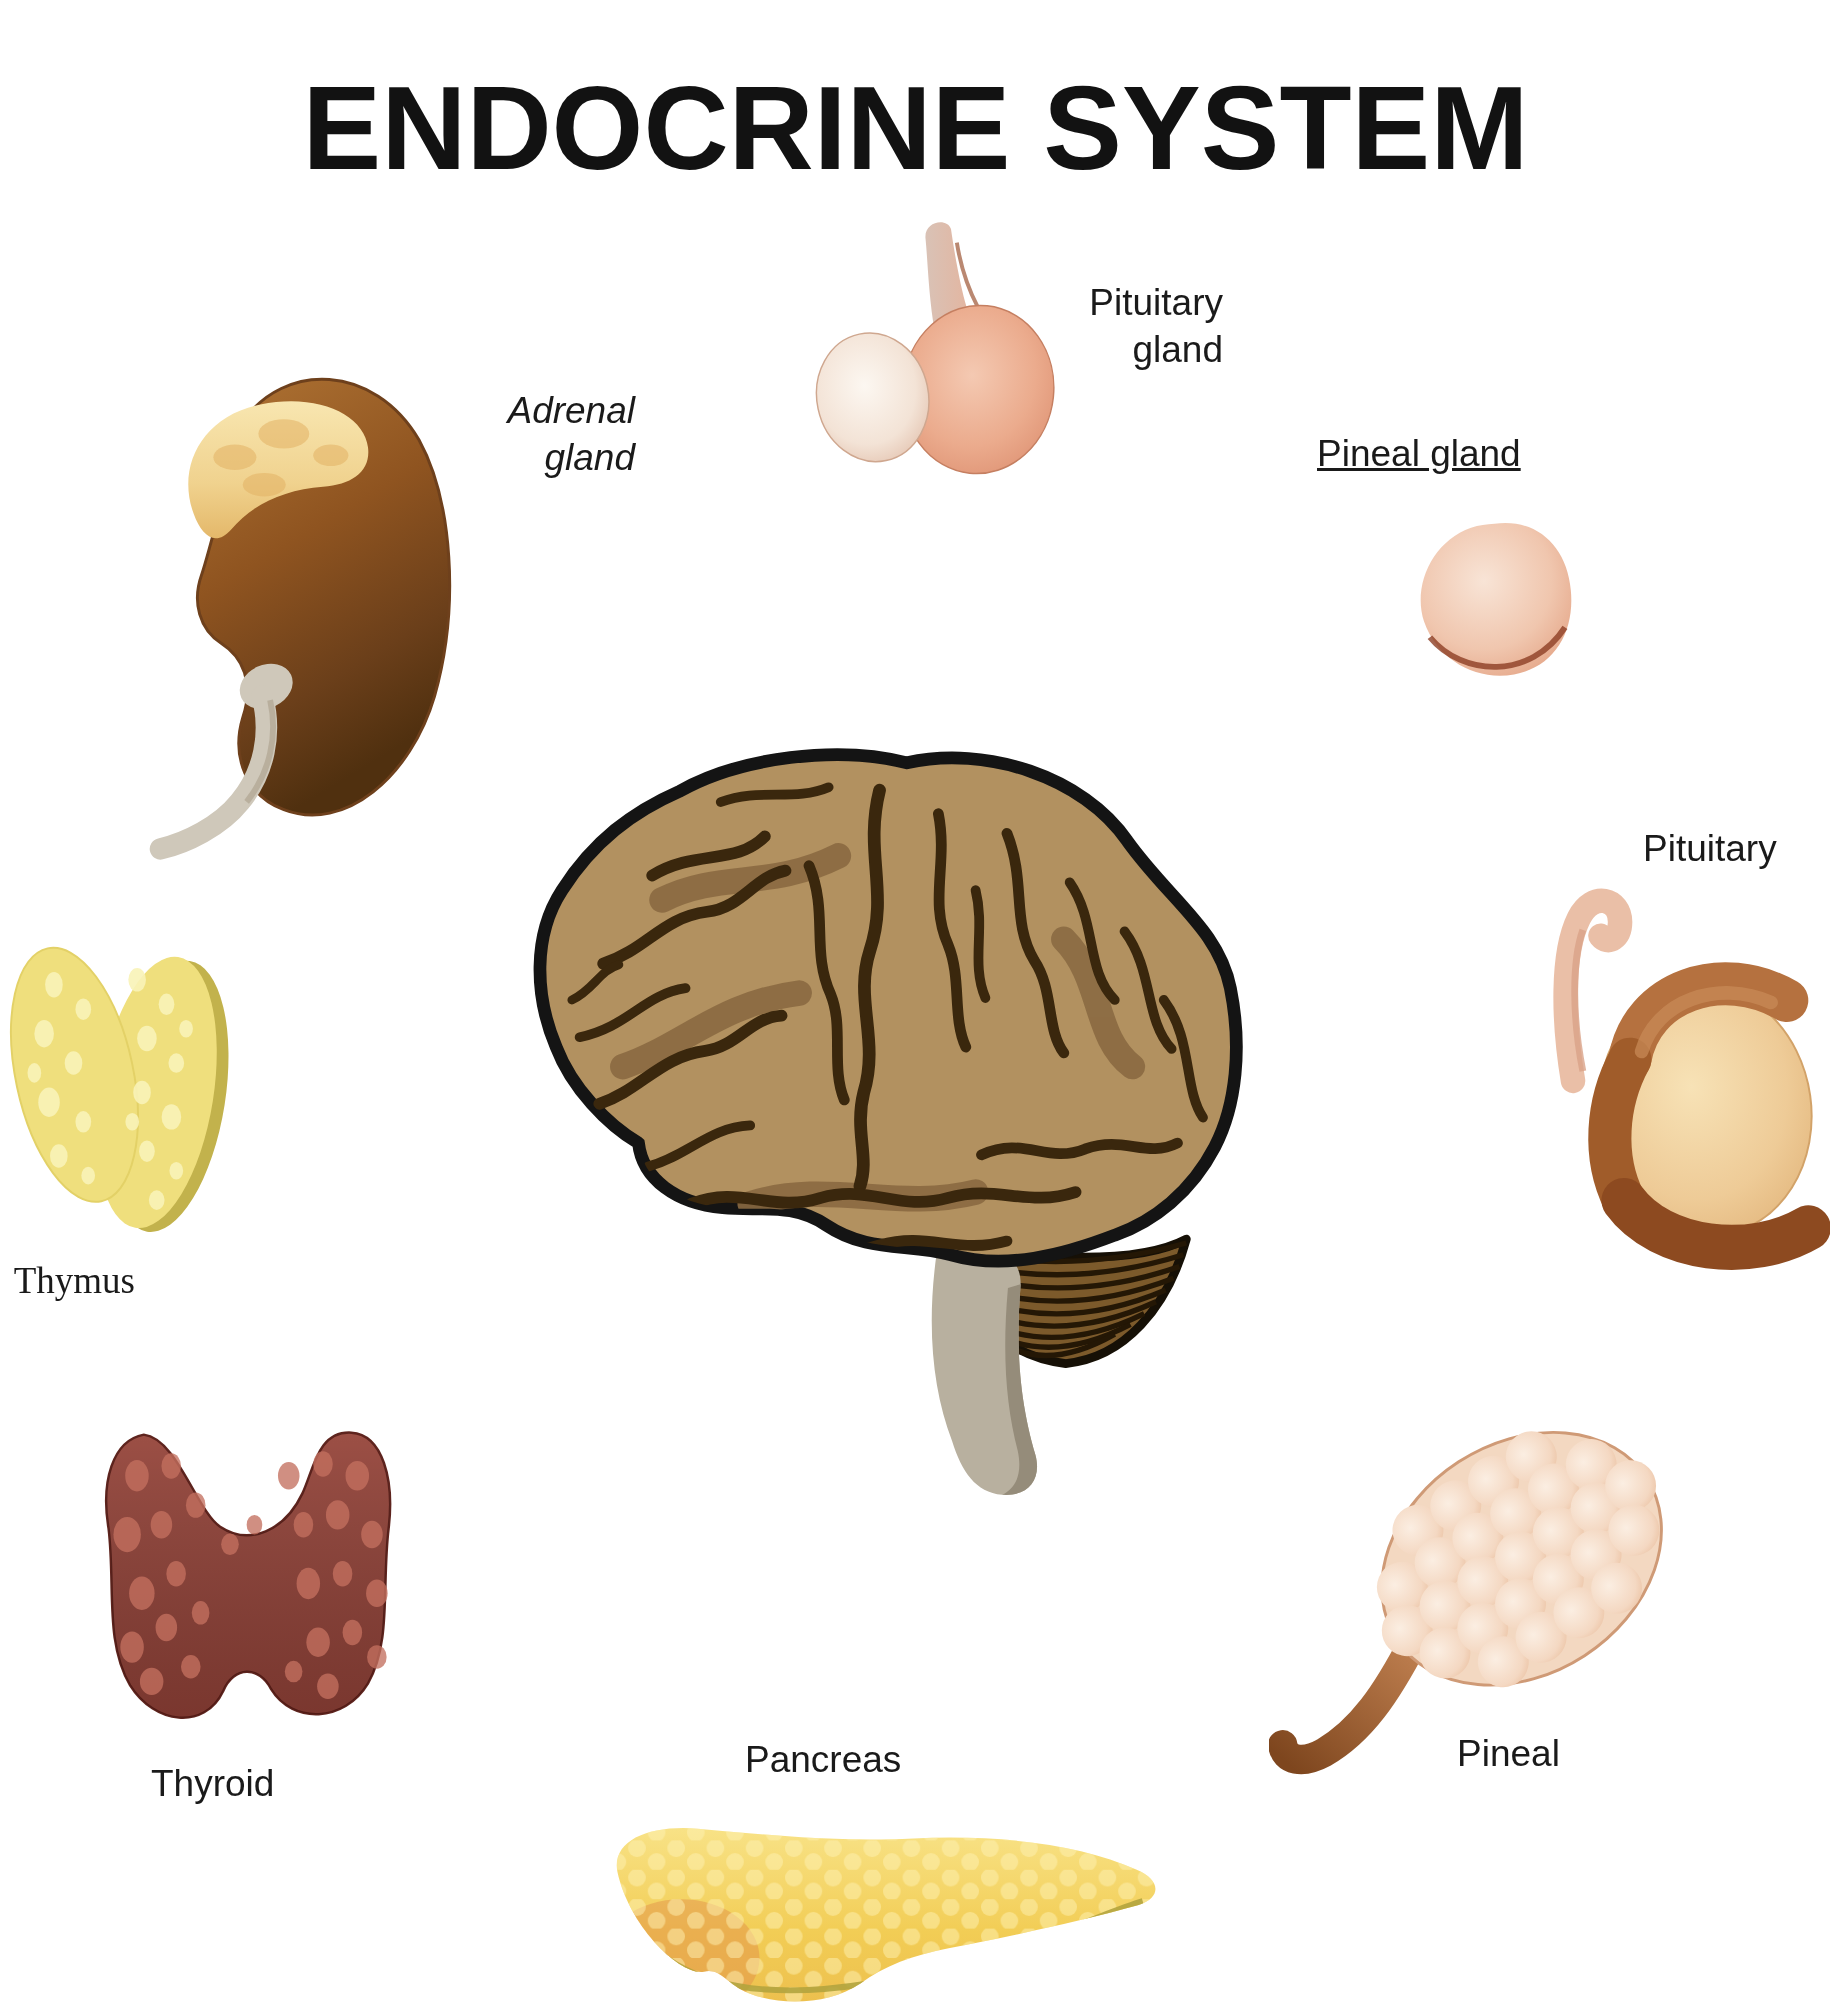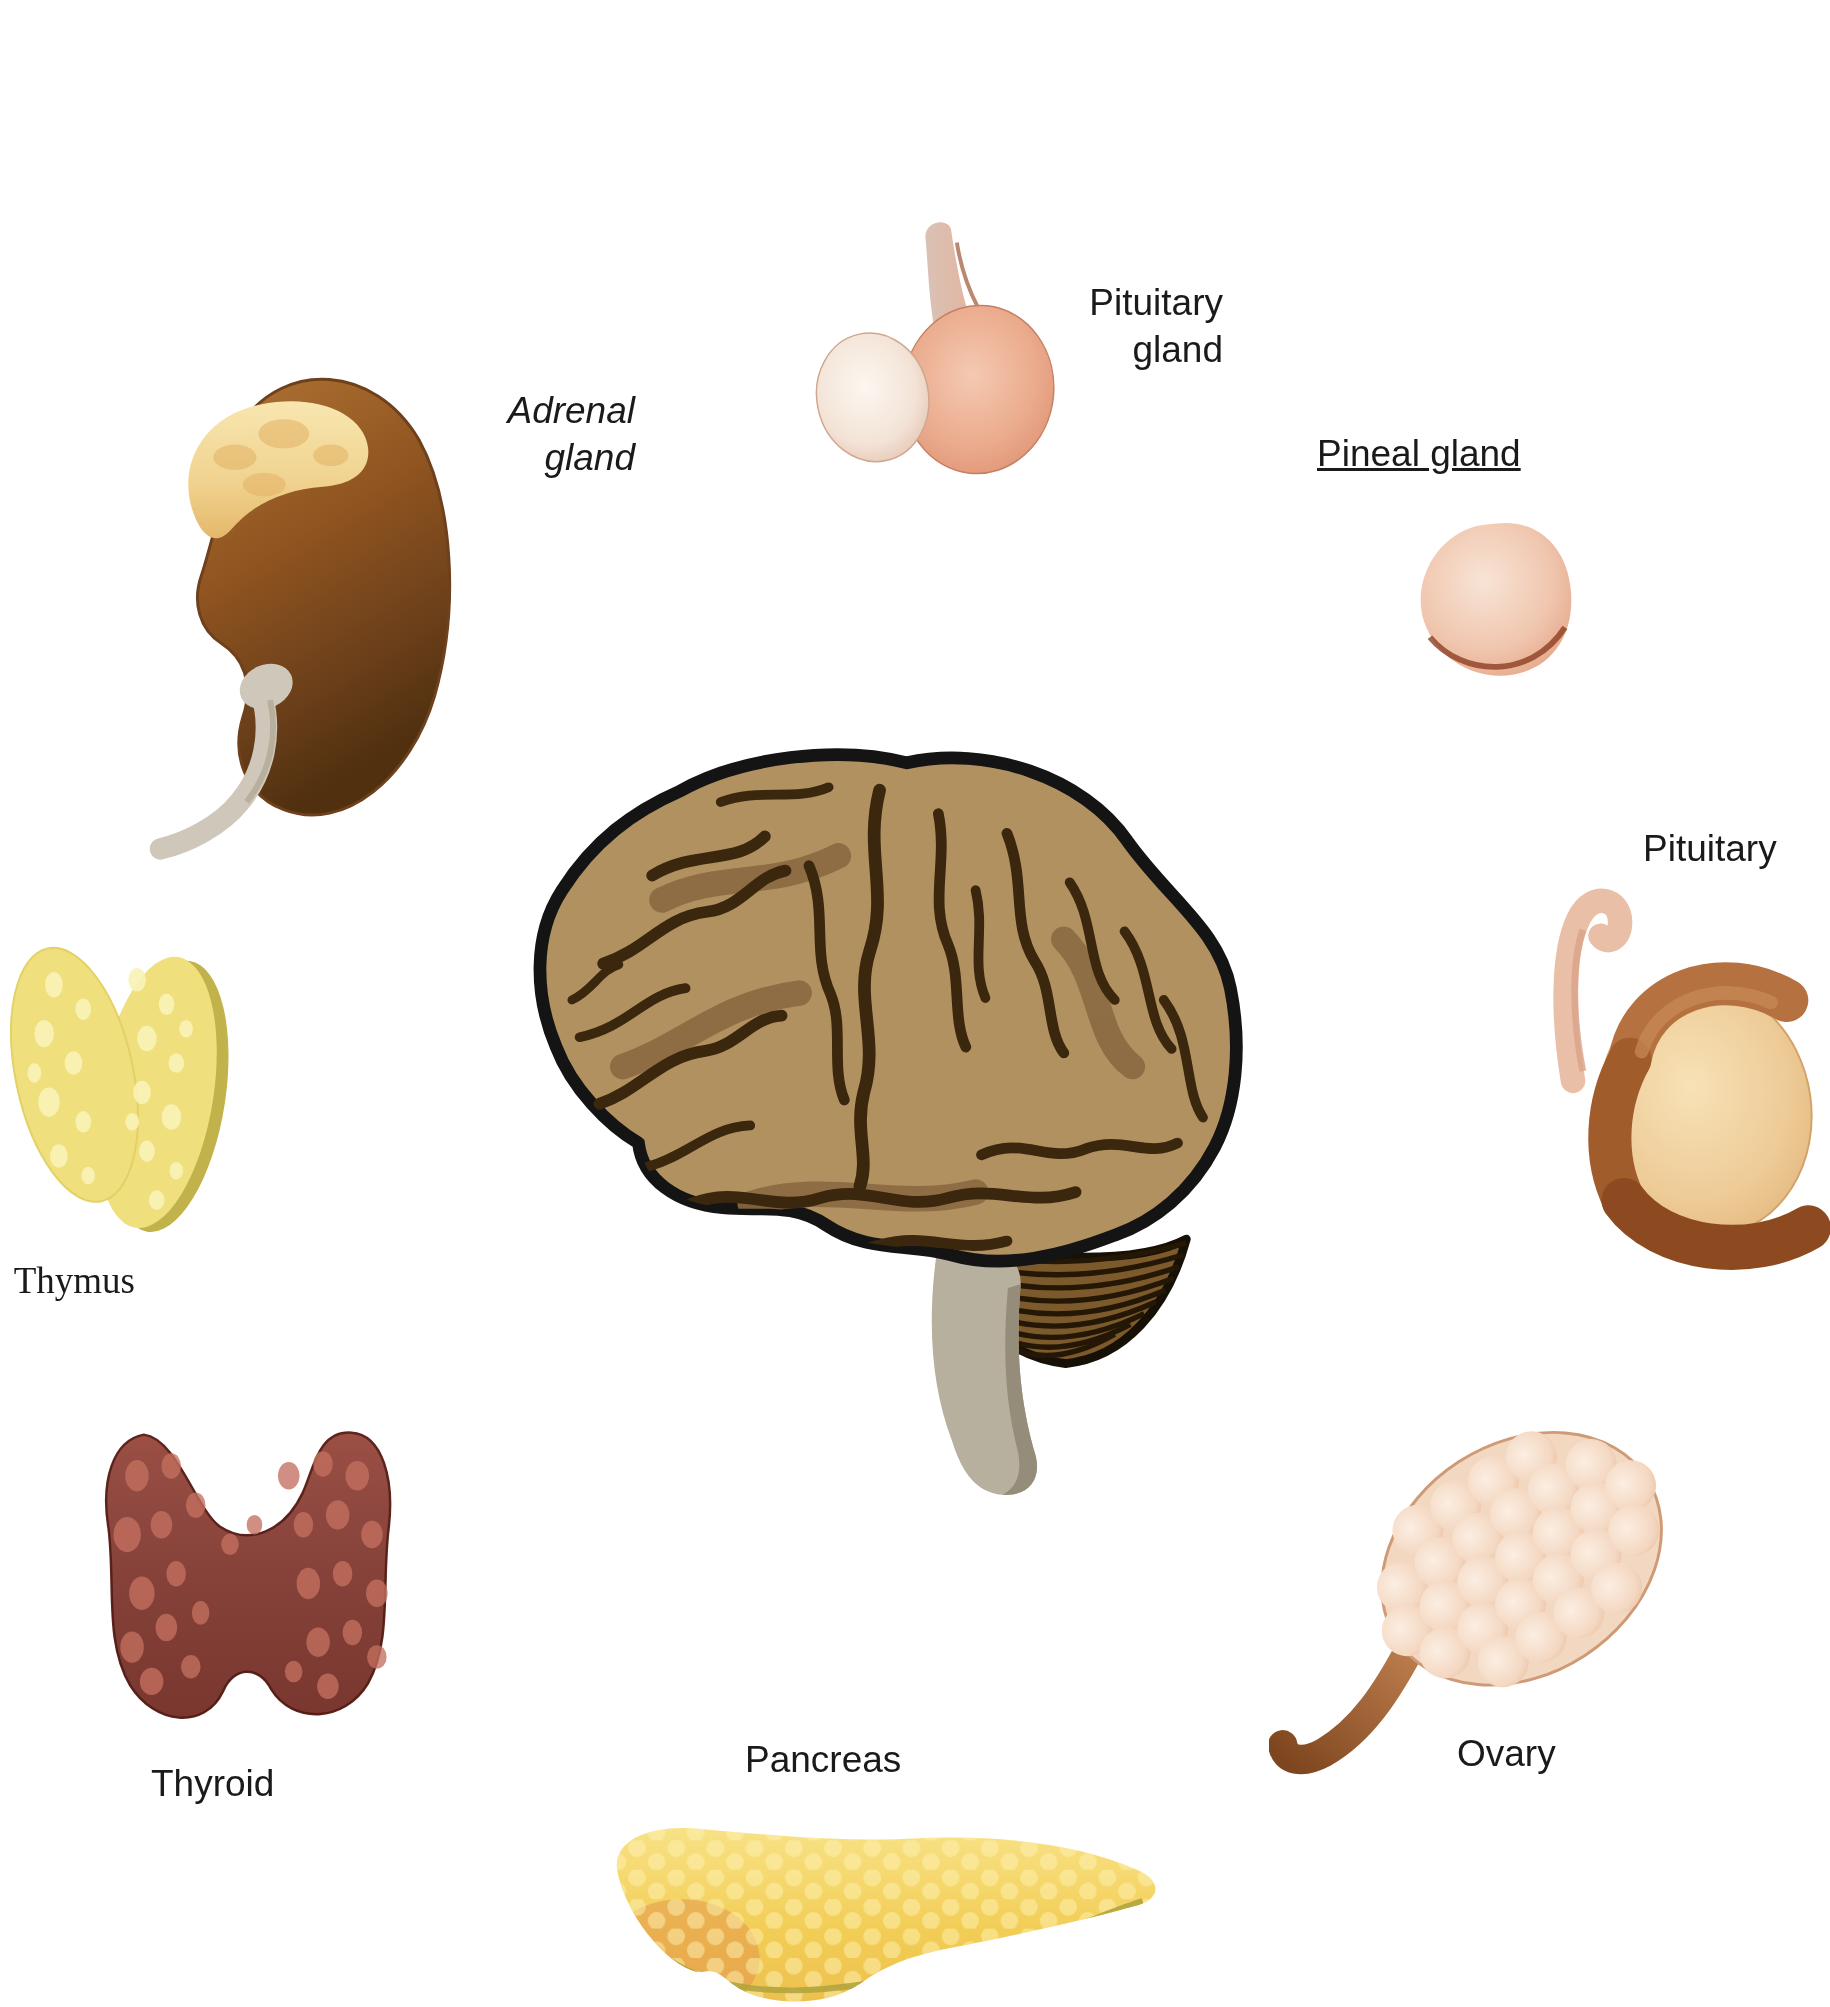--- a/index.html
+++ b/index.html
@@ -30,20 +30,21 @@
   #lbl-thymus   {left:13.7px;top:1258px;font-family:Liberation Serif, serif;}
   #lbl-thyroid  {left:151px;top:1761px;}
   #lbl-pancreas {left:745px;top:1737px;}
   #lbl-ovary    {left:1457px;top:1731px;}
 </style>
 </head>
 <body>
 
 <div id="stage">
 
+  <h1 class="title">ENDOCRINE SYSTEM</h1>
 
   <figure class="organ" id="org-brain">
     <svg viewBox="0 0 750 770" xmlns="http://www.w3.org/2000/svg">
       <defs>
         <clipPath id="brainClip">
           <path d="M168,49 C230,14 330,2 400,20 C480,2 580,34 625,100 C668,160 718,190 730,250 C742,310 736,370 714,412 C690,458 652,488 612,502 C560,522 500,538 445,522 C400,510 360,520 318,492 C282,468 250,478 212,474 C165,470 130,445 126,408 C95,390 58,352 42,310 C20,258 18,196 48,150 C80,100 120,70 168,49 Z"></path>
         </clipPath>
       </defs>
 
       <g>
@@ -341,16 +342,16 @@
 
   <div class="label" id="lbl-pituitary">Pituitary
 gland</div>
   <div class="label" id="lbl-pineal">Pineal gland</div>
   <div class="label" id="lbl-adrenal">Adrenal
 gland</div>
   <div class="label" id="lbl-testicle">Pituitary</div>
   <div class="label" id="lbl-thymus">Thymus</div>
   <div class="label" id="lbl-thyroid">Thyroid</div>
   <div class="label" id="lbl-pancreas">Pancreas</div>
-  <div class="label" id="lbl-ovary">Ovary</div>
+  <div class="label" id="lbl-ovary">Pineal</div>
 
 </div>
 
 
 </body></html>

